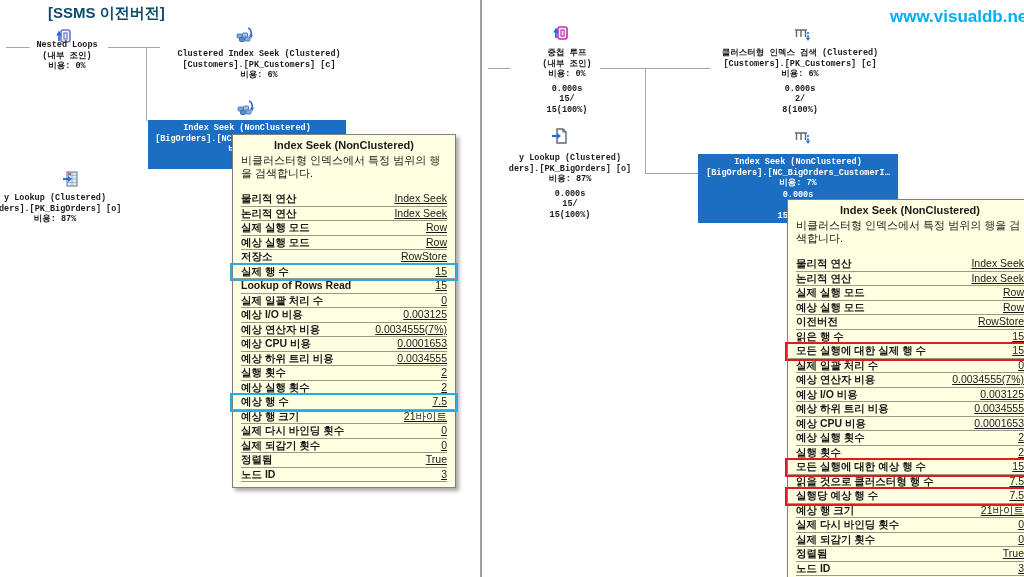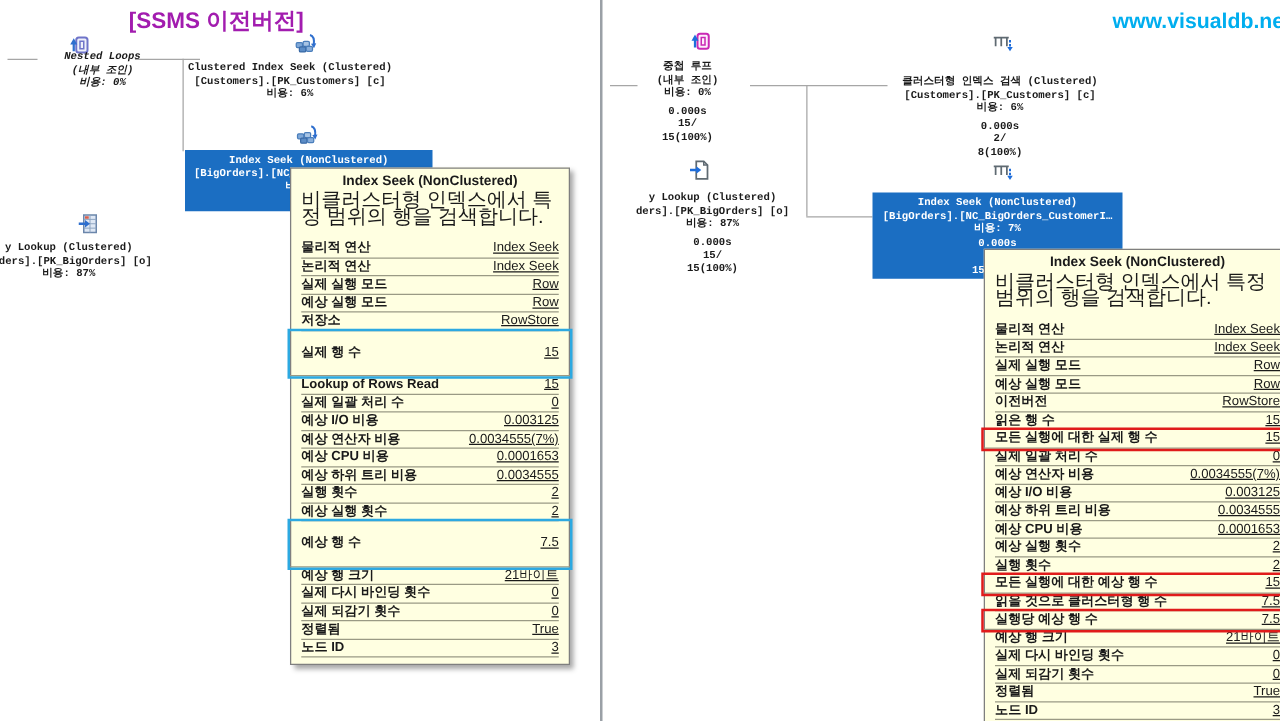--- a/index.html
+++ b/index.html
@@ -1,76 +1,76 @@
 <!DOCTYPE html>
 <html style="--node: #1b6ec2; --hlblue: #2da9e1; --hlred: #e01b1b; --tipbg: #ffffe1; --link: #00aeef;"><head>
 <meta charset="utf-8">
 <style>
   html,body{margin:0;padding:0;background:#fff;}
   .canvas{position:relative;width:1024px;height:577px;background:#ffffff;overflow:hidden;
           font-family:"Liberation Sans",sans-serif;}
   .divider{position:absolute;left:480px;top:0;width:2px;height:577px;background:#9aa0a6;}
-  .ptitle{position:absolute;font-size:18px;font-weight:600;color:#a21caf;text-align:center;letter-spacing:0;}
+  .ptitle{position:absolute;font-size:15px;font-weight:600;color:#0c4a6e;letter-spacing:0;}
   .sitelink{position:absolute;font-size:17px;font-weight:700;color:var(--link,#00aeef);text-decoration:none;text-align:right;}
   .conn{position:absolute;background:#a6a6a6;}
   .node-text{position:absolute;text-align:center;color:#1a1a1a;
              font-family:"Liberation Mono","DejaVu Sans Mono",monospace;
              font-size:8.5px;line-height:10.5px;font-weight:700;white-space:nowrap;}
   .node-text .nline{height:10.5px;}
   .node-text .gap{margin-top:4px;}
   .plan-node-selected{position:absolute;background:var(--node,#1b6ec2);color:#fff;text-align:center;
              font-family:"Liberation Mono","DejaVu Sans Mono",monospace;font-size:8.5px;line-height:10.5px;
              font-weight:700;padding-top:3px;white-space:nowrap;overflow:hidden;z-index:1;}
   .plan-node-selected .gap{margin-top:1px;}
   .icon{position:absolute;width:20px;height:20px;}
   .tooltip{position:absolute;background:var(--tipbg,#ffffe1);border:1px solid #7f7f7f;
            box-shadow:3px 3px 4px rgba(0,0,0,.35);padding:4px 8px 5px;z-index:5;
            font-family:"Liberation Sans",sans-serif;color:#1a1a1a;}
   .tt-title{font-size:11px;font-weight:700;text-align:center;margin-bottom:3px;}
-  .tt-desc{font-size:16px;line-height:13px;word-break:break-all;margin-bottom:12px;}
+  .tt-desc{font-size:11px;line-height:13px;word-break:break-all;margin-bottom:12px;}
   .trow{display:flex;justify-content:space-between;align-items:baseline;
         border-bottom:1px solid #9a9a85;padding:1px 0 1px;font-size:10.5px;line-height:11.5px;gap:33px;}
   .trow .tl{font-weight:700;white-space:nowrap;}
   .trow .tv{font-weight:400;white-space:nowrap;text-decoration:underline;}
-  .trow.hl-blue{outline:2px solid var(--hlblue,#2da9e1);outline-offset:0;margin:0 -9px;padding:12px 9px;}
+  .trow.hl-blue{outline:2px solid var(--hlblue,#2da9e1);outline-offset:0;margin:0 -9px;padding:1px 9px;}
   .trow.hl-red{outline:2px solid var(--hlred,#e01b1b);outline-offset:0;margin:0 -9px;padding:1px 9px;}
 </style>
 </head>
 <body>
 
 <div class="canvas">
   <div class="divider"></div>
 
   <div class="ptitle" style="left:48px;top:4px;width:250px;">[SSMS 이전버전]</div>
 
   <div class="conn" style="left:6px;top:47px;width:24px;height:1px;"></div>
   <div class="conn" style="left:108px;top:47px;width:52px;height:1px;"></div>
   <div class="conn" style="left:146px;top:47px;width:1px;height:74px;"></div>
 
   <svg class="icon" style="left:54px;top:26px;" viewBox="0 0 20 20">
     <rect x="7" y="4" width="9" height="12" rx="2" fill="#eef0fa" stroke="#6f74c9" stroke-width="1.6"></rect>
     <path d="M5 15 V7" stroke="#2f6fce" stroke-width="1.8" fill="none"></path>
     <path d="M2.2 9.5 L5 4.5 L7.8 9.5 Z" fill="#2f6fce"></path>
     <rect x="10" y="7" width="3" height="6" fill="none" stroke="#6f74c9" stroke-width="1.2"></rect>
   </svg>
-  <div class="node-text" style="left:26px;top:40px;width:112px;font-style:italic;">
+  <div class="node-text" style="left:11px;top:40px;width:112px;">
       <div class="nline">Nested Loops</div>
       <div class="nline">(내부 조인)</div>
       <div class="nline">비용: 0%</div>
     </div>
 
   <svg class="icon" style="left:235px;top:25px;" viewBox="0 0 20 20">
     <rect x="2" y="9" width="5" height="4" rx="1" fill="#7fa8d8" stroke="#4a7ebb"></rect>
     <rect x="7.5" y="8" width="5" height="4" rx="1" fill="#a8c4e4" stroke="#4a7ebb"></rect>
     <rect x="4.5" y="12.5" width="5" height="4" rx="1" fill="#5b8cc6" stroke="#3a6aa6"></rect>
     <rect x="10" y="12" width="5" height="4" rx="1" fill="#88aedb" stroke="#4a7ebb"></rect>
     <path d="M13 3 q4 1 3 8" stroke="#2f6fce" stroke-width="1.6" fill="none"></path>
     <path d="M13.8 10 L16.2 13.5 L18 9.5 Z" fill="#2f6fce"></path>
   </svg>
-  <div class="node-text" style="left:132px;top:49px;width:200px;">
+  <div class="node-text" style="left:159px;top:49px;width:200px;">
       <div class="nline">Clustered Index Seek (Clustered)</div>
       <div class="nline">[Customers].[PK_Customers] [c]</div>
       <div class="nline">비용: 6%</div>
     </div>
 
   <svg class="icon" style="left:236px;top:98px;" viewBox="0 0 20 20">
     <rect x="2" y="9" width="5" height="4" rx="1" fill="#7fa8d8" stroke="#4a7ebb"></rect>
     <rect x="7.5" y="8" width="5" height="4" rx="1" fill="#a8c4e4" stroke="#4a7ebb"></rect>
     <rect x="4.5" y="12.5" width="5" height="4" rx="1" fill="#5b8cc6" stroke="#3a6aa6"></rect>
     <rect x="10" y="12" width="5" height="4" rx="1" fill="#88aedb" stroke="#4a7ebb"></rect>
@@ -190,35 +190,35 @@
   <div class="conn" style="left:600px;top:68px;width:110px;height:1px;"></div>
   <div class="conn" style="left:645px;top:68px;width:1px;height:105px;"></div>
   <div class="conn" style="left:645px;top:173px;width:53px;height:1px;"></div>
 
   <svg class="icon" style="left:551px;top:23px;" viewBox="0 0 20 20">
     <rect x="7" y="4" width="9" height="12" rx="2" fill="#fdeffb" stroke="#c929b5" stroke-width="1.6"></rect>
     <path d="M5 15 V7" stroke="#1e6ddb" stroke-width="1.8" fill="none"></path>
     <path d="M2.2 9.5 L5 4.5 L7.8 9.5 Z" fill="#1e6ddb"></path>
     <rect x="10" y="7" width="3" height="6" fill="none" stroke="#c929b5" stroke-width="1.2"></rect>
   </svg>
-  <div class="node-text" style="left:492px;top:48px;width:116px;">
+  <div class="node-text" style="left:509px;top:48px;width:116px;">
       <div class="nline">중첩 루프</div>
       <div class="nline">(내부 조인)</div>
       <div class="nline">비용: 0%</div>
       <div class="nline gap">0.000s</div>
       <div class="nline">15/</div>
       <div class="nline">15(100%)</div>
     </div>
 
   <svg class="icon" style="left:792px;top:24px;" viewBox="0 0 20 20">
     <path d="M3 6 H15 M4.5 6 V13 M9 6 V13 M13.5 6 V13" stroke="#5f6a72" stroke-width="1.4" fill="none"></path>
     <path d="M16 8 V14" stroke="#1e6ddb" stroke-width="1.6" stroke-dasharray="2 1.2" fill="none"></path>
     <path d="M13.8 13.5 L16 17 L18.2 13.5 Z" fill="#1e6ddb"></path>
   </svg>
-  <div class="node-text" style="left:690px;top:60px;width:220px;">
+  <div class="node-text" style="left:690px;top:48px;width:220px;">
       <div class="nline">클러스터형 인덱스 검색 (Clustered)</div>
       <div class="nline">[Customers].[PK_Customers] [c]</div>
       <div class="nline">비용: 6%</div>
       <div class="nline gap">0.000s</div>
       <div class="nline">2/</div>
       <div class="nline">8(100%)</div>
     </div>
 
   <svg class="icon" style="left:550px;top:126px;" viewBox="0 0 20 20">
     <path d="M7 3 H13 L16 6 V17 H7 Z" fill="#ffffff" stroke="#5f6a72" stroke-width="1.4"></path>

